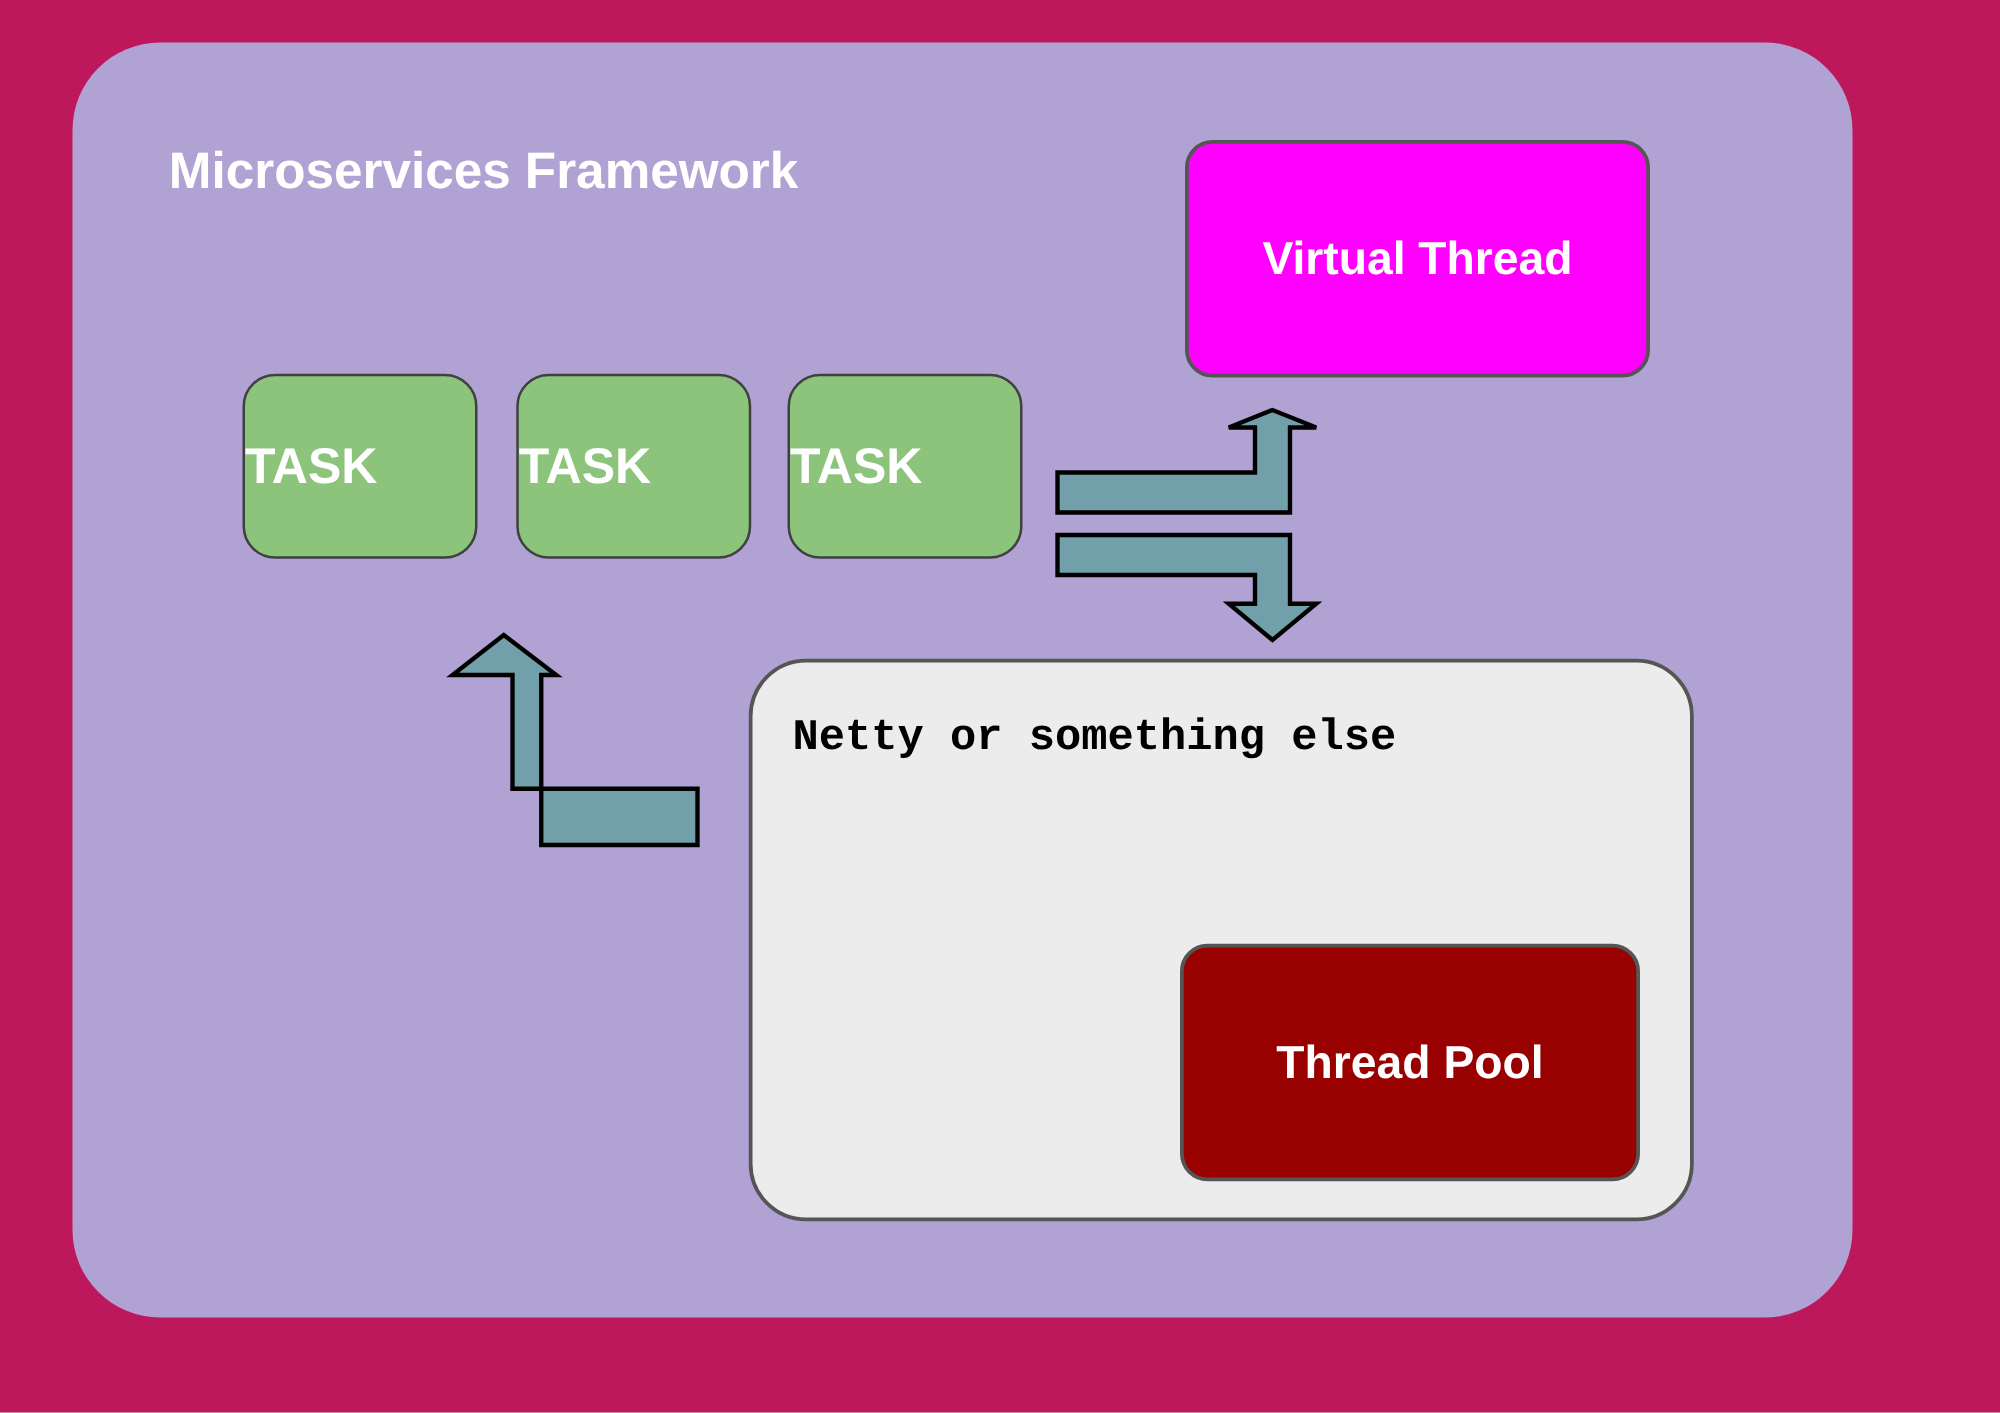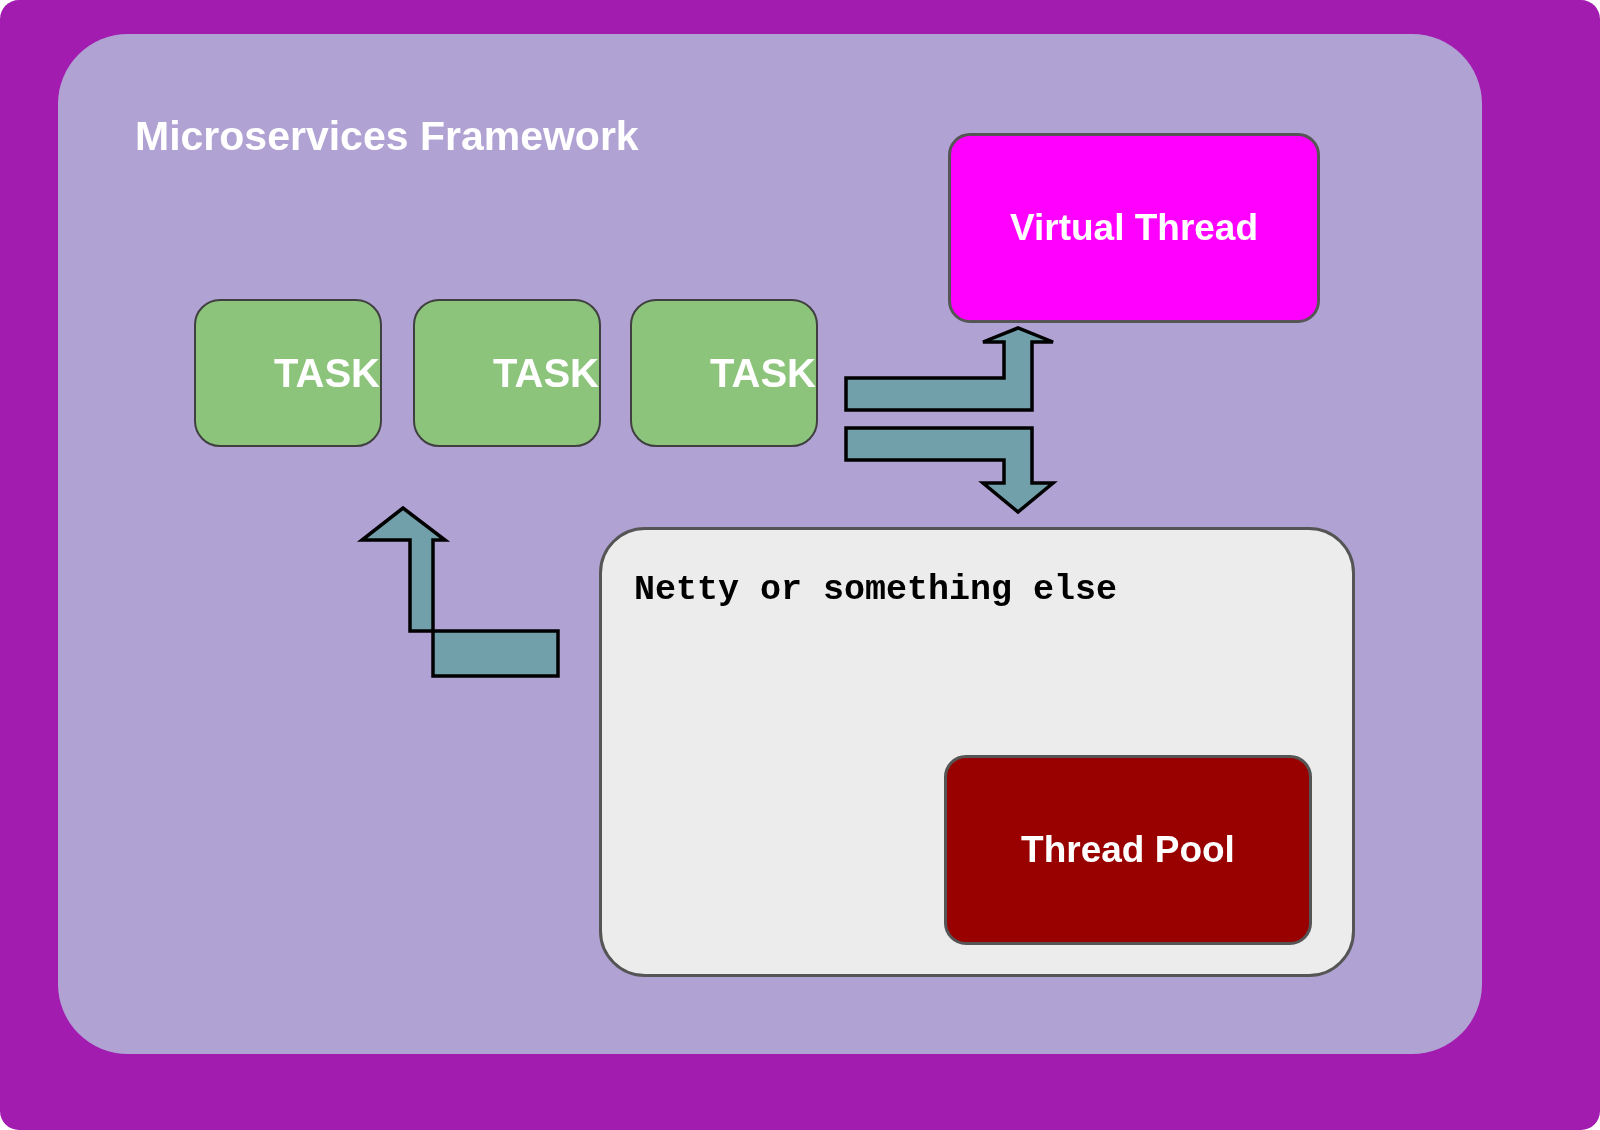--- a/index.html
+++ b/index.html
@@ -11,22 +11,21 @@
     width: 1600px;
     height: 1130px;
     font-family: "Liberation Sans", sans-serif;
     overflow: hidden;
   }
 
   #canvas {
     position: relative;
     width: 1600px;
     height: 1130px;
-    background: #a21caf;
-    border-radius: 19px;
+    background: #be185d;
   }
 
   
   .framework-panel {
     position: absolute;
     left: 58px;
     top: 34px;
     width: 1424px;
     height: 1020px;
     background: #b1a2d4;
@@ -47,21 +46,21 @@
   
   .task-box {
     position: absolute;
     width: 188px;
     height: 148px;
     background: #8cc47c;
     border: 2.5px solid #404040;
     border-radius: 26px;
     display: flex;
     align-items: center;
-    justify-content: flex-end;
+    justify-content: flex-start;
     box-sizing: border-box;
   }
   .task-box .label {
     font-size: 40px;
     font-weight: bold;
     color: #ffffff;
   }
   #task-1 { left: 194px; top: 299px; }
   #task-2 { left: 413px; top: 299px; }
   #task-3 { left: 630px; top: 299px; }
@@ -74,21 +73,20 @@
     width: 372px;
     height: 190px;
     background: #ff00ff;
     border: 3px solid #555555;
     border-radius: 22px;
     display: flex;
     flex-direction: column;
     align-items: center;
     justify-content: center;
     box-sizing: border-box;
-    margin-top: 21px;
   }
   .vtpe-box .line {
     font-size: 37px;
     font-weight: bold;
     color: #ffffff;
     line-height: 1.33;
     text-align: center;
     white-space: nowrap;
   }
 

